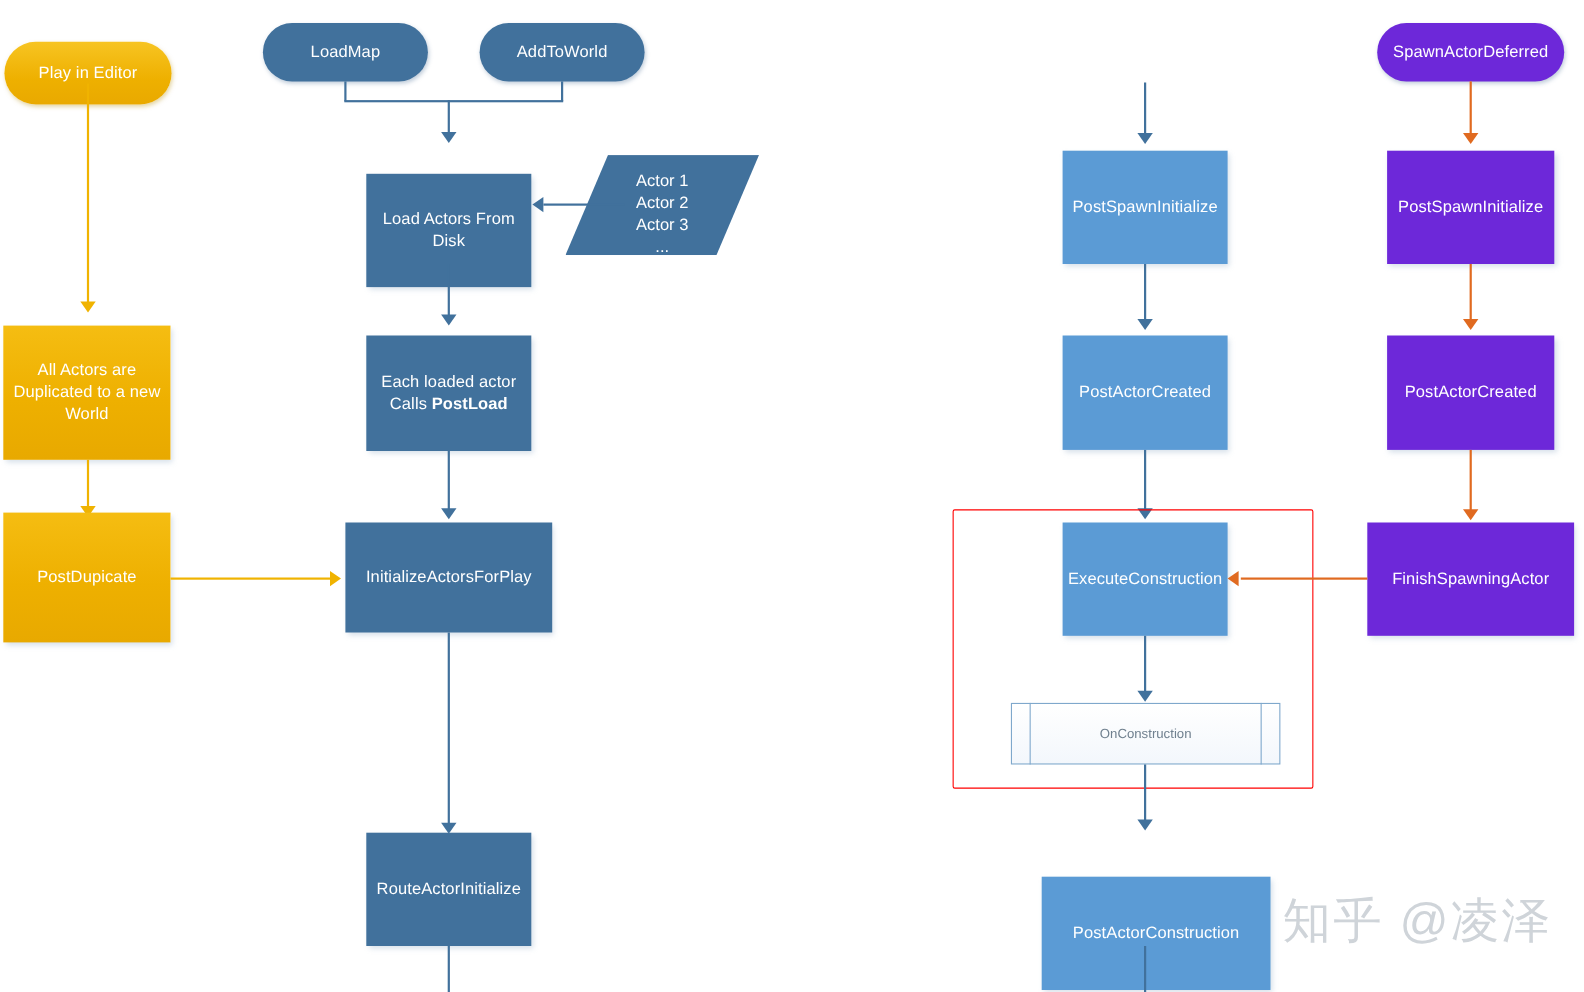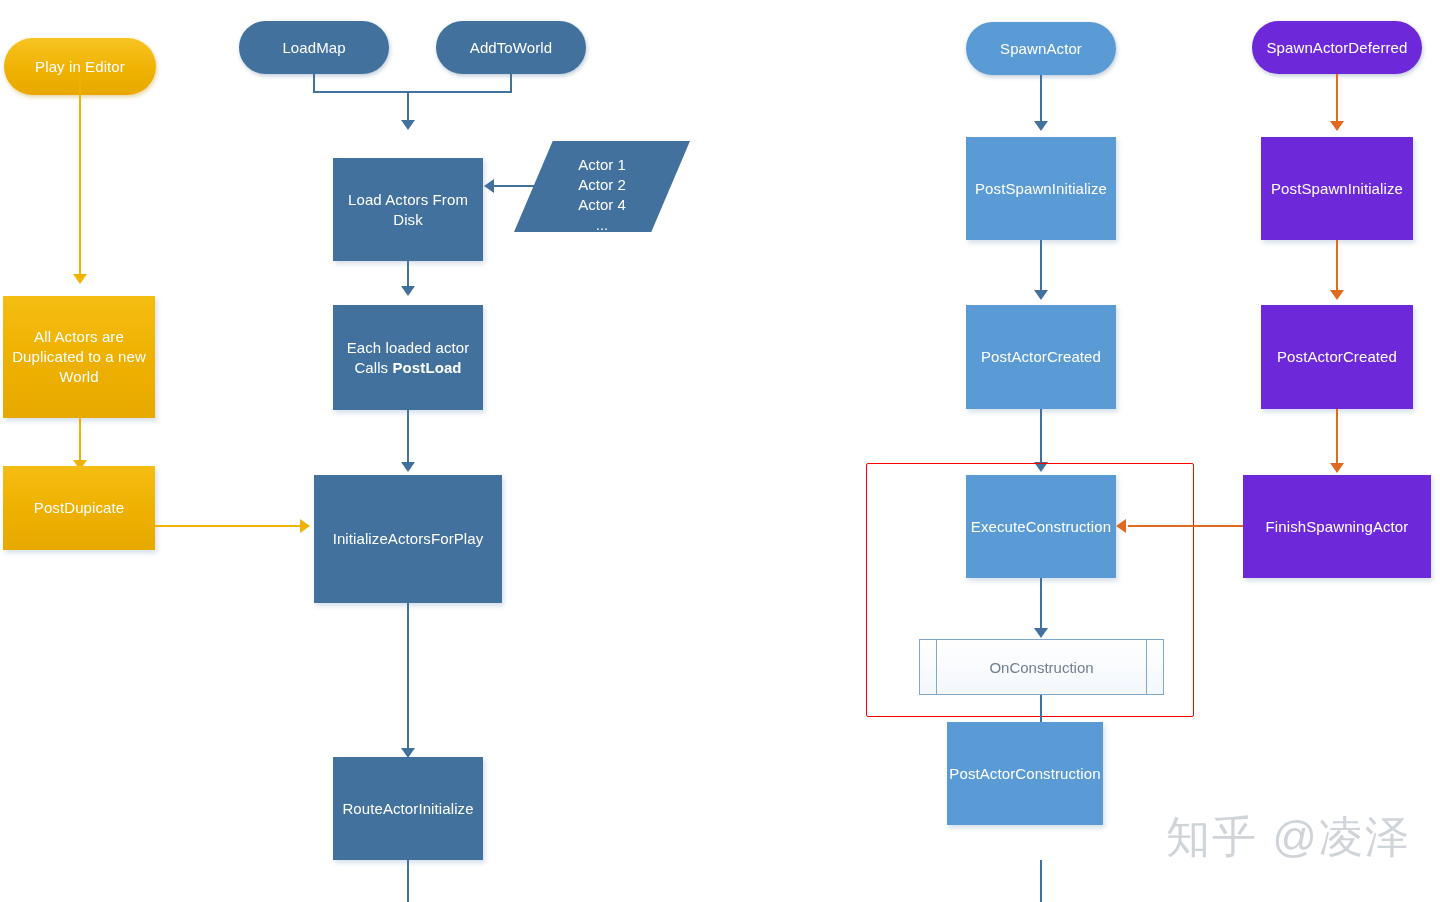--- a/index.html
+++ b/index.html
@@ -69,21 +69,21 @@
   
   .subroutine {
     position: absolute;
     box-sizing: border-box;
     border: 1.4px solid #7fa8cc;
     background: linear-gradient(180deg, #ffffff 0%, #f3f7fc 100%);
     display: flex;
     align-items: center;
     justify-content: center;
     color: #70808f;
-    font-size: 15px;
+    font-size: 12px;
   }
   .subroutine::before,
   .subroutine::after {
     content: "";
     position: absolute;
     top: -1.4px;
     bottom: -1.4px;
     width: 0;
     border-left: 1.4px solid #7fa8cc;
   }
@@ -156,21 +156,21 @@
   <div class="edge vert y" style="left:79px; top:76px; width:2px; height:200px;"></div>
   <div class="arrowhead ah-down y" style="left:73px; top:274px;"></div>
 
   <div class="node proc yellow" style="left:3px; top:296px; width:152px; height:122px;">
     <span>All Actors are Duplicated to a new World</span>
   </div>
 
   <div class="edge vert y" style="left:79px; top:418px; width:2px; height:46px;"></div>
   <div class="arrowhead ah-down y" style="left:73px; top:460px;"></div>
 
-  <div class="node proc yellow" style="left:3px; top:466px; width:152px; height:84px;">
+  <div class="node proc yellow" style="left:3px; top:466px; width:152px; height:118px;">
     <span>PostDupicate</span>
   </div>
 
   <div class="edge horiz y" style="left:155px; top:525px; width:148px; height:2px;"></div>
   <div class="arrowhead ah-right" style="left:300px; top:519px;"></div>
 
   <div class="node term blue-dark" style="left:239px; top:21px; width:150px; height:53px;">
     <span>LoadMap</span>
   </div>
 
@@ -184,56 +184,53 @@
   <div class="edge vert" style="left:407px; top:91px; height:32px;"></div>
   <div class="arrowhead ah-down" style="left:401px; top:120px;"></div>
 
   <div class="node proc blue-dark" style="left:333px; top:137px; width:150px; height:103px;margin-top:21px;">
     <span>Load Actors From Disk</span>
   </div>
 
   <div class="para" style="left:514px; top:141px; width:176px; height:91px;">
     <span class="pline">Actor 1</span>
     <span class="pline">Actor 2</span>
-    <span class="pline">Actor 4</span>
+    <span class="pline">Actor 3</span>
     <span class="pline">...</span>
   </div>
 
   <div class="edge horiz" style="left:494px; top:185px; width:74px;"></div>
   <div class="arrowhead ah-left" style="left:484px; top:179px;"></div>
 
   <div class="edge vert" style="left:407px; top:240px; height:49px;"></div>
   <div class="arrowhead ah-down" style="left:401px; top:286px;"></div>
 
   <div class="node proc blue-dark" style="left:333px; top:305px; width:150px; height:105px;">
     <div>
       <span>Each loaded actor</span><br>
       <span>Calls </span><span class="bold">PostLoad</span>
     </div>
   </div>
 
   <div class="edge vert" style="left:407px; top:410px; height:56px;"></div>
   <div class="arrowhead ah-down" style="left:401px; top:462px;"></div>
 
-  <div class="node proc blue-dark" style="left:314px; top:475px; width:188px; height:128px;">
+  <div class="node proc blue-dark" style="left:314px; top:475px; width:188px; height:100px;">
     <span>InitializeActorsForPlay</span>
   </div>
 
   <div class="edge vert" style="left:407px; top:575px; height:178px;"></div>
   <div class="arrowhead ah-down" style="left:401px; top:748px;"></div>
 
   <div class="node proc blue-dark" style="left:333px; top:757px; width:150px; height:103px;text-align:right;">
     <span>RouteActorInitialize</span>
   </div>
 
   <div class="edge vert" style="left:407px; top:860px; height:42px;"></div>
 
-  <div class="node term blue-light" style="left:966px; top:22px; width:150px; height:53px;">
-    <span>SpawnActor</span>
-  </div>
 
   <div class="edge vert" style="left:1040px; top:75px; height:50px;"></div>
   <div class="arrowhead ah-down" style="left:1034px; top:121px;"></div>
 
   <div class="node proc blue-light" style="left:966px; top:137px; width:150px; height:103px;">
     <span>PostSpawnInitialize</span>
   </div>
 
   <div class="edge vert" style="left:1040px; top:240px; height:53px;"></div>
   <div class="arrowhead ah-down" style="left:1034px; top:290px;"></div>
@@ -254,21 +251,21 @@
   <div class="edge vert" style="left:1040px; top:578px; height:54px;"></div>
   <div class="arrowhead ah-down" style="left:1034px; top:628px;"></div>
 
   <div class="subroutine" style="left:919px; top:639px; width:245px; height:56px;">
     <span>OnConstruction</span>
   </div>
 
   <div class="edge vert" style="left:1040px; top:695px; height:56px;"></div>
   <div class="arrowhead ah-down" style="left:1034px; top:745px;"></div>
 
-  <div class="node proc blue-light" style="left:947px; top:722px; width:156px; height:103px;">
+  <div class="node proc blue-light" style="left:947px; top:797px; width:208px; height:103px;">
     <span>PostActorConstruction</span>
   </div>
 
   <div class="edge vert" style="left:1040px; top:860px; height:42px;"></div>
 
   <div class="node term orange" style="left:1252px; top:21px; width:170px; height:53px;">
     <span>SpawnActorDeferred</span>
   </div>
 
   <div class="edge vert o" style="left:1336px; top:74px; height:51px;"></div>

